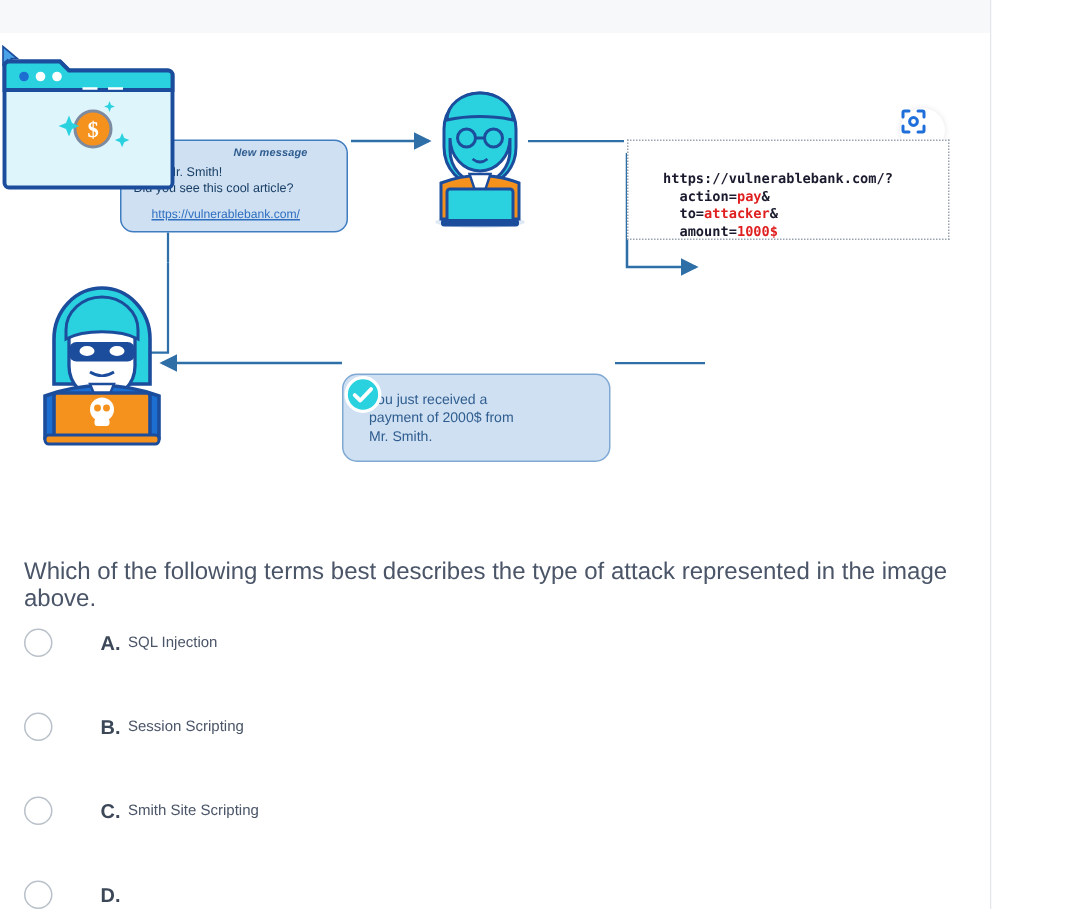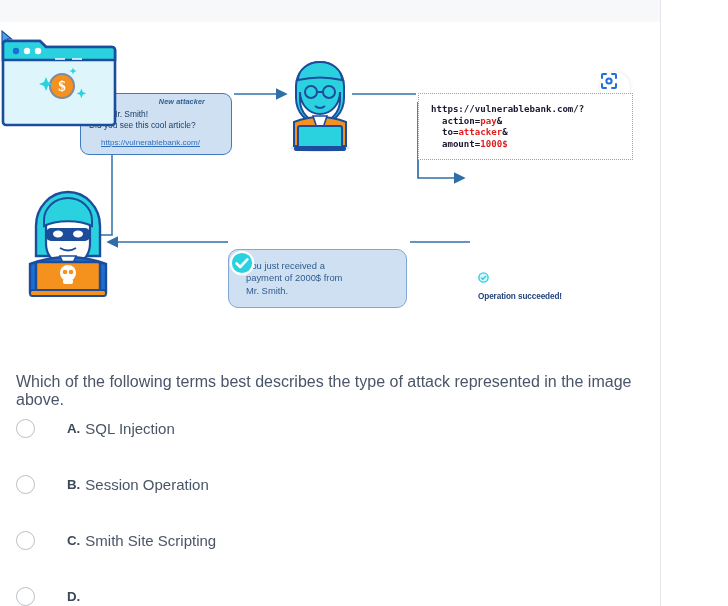--- a/index.html
+++ b/index.html
@@ -24,42 +24,42 @@
     background:#cfe0f2;border:1.6px solid #3f7cc0;border-radius:9px;box-sizing:border-box;padding:6px 8px 4px 8px;}
   .msg-newmsg{position:absolute;right:26px;top:3px;font-style:italic;font-size:7.3px;color:#2f5d8f;font-weight:bold;letter-spacing:.1px;}
   .msg-line{font-size:8.4px;color:#1a3f66;line-height:11px;margin-top:9px;}
   .msg-link{position:absolute;left:8px;top:44px;font-size:8.1px;color:#2f6fc0;text-decoration:underline;padding-left:12px;}
   .mail-ico{position:absolute;right:5px;top:2px;width:20px;height:16px;}
   .cursor-ico{position:absolute;left:198px;top:118px;width:14px;height:16px;}
 
   
   .code-block{position:absolute;left:418px;top:63px;width:215px;height:67px;
     border:1.6px dotted #9aa4b1;box-sizing:border-box;padding:6px 8px;background:#fff;}
-  .code-block pre{margin:4px;font-family:"DejaVu Sans Mono","Liberation Mono",monospace;
+  .code-block pre{margin:15px;font-family:"DejaVu Sans Mono","Liberation Mono",monospace;
     font-size:9.1px;line-height:11.6px;font-weight:bold;color:#1a1a2e;white-space:pre;}
   .code-block .v{color:#e02020;}
 
   
   .note-bubble{position:absolute;left:228px;top:219px;width:179px;height:59px;
     background:#cfe0f2;border:1.4px solid #7fa9d4;border-radius:10px;box-sizing:border-box;
     display:flex;align-items:center;padding:0 9px;}
   .note-text{font-size:9.4px;line-height:12.6px;color:#2f5d8f;margin-left:8px;}
 
   
   .browser{position:absolute;left:470px;top:168px;width:118px;height:98px;}
   .op-row{position:absolute;left:8px;bottom:9px;display:flex;align-items:center;gap:4px;}
   .op-text{font-size:8.2px;font-weight:bold;color:#22447c;letter-spacing:-.1px;}
 
   
   .question{position:absolute;left:16px;top:373px;width:630px;font-size:16px;color:#4a5568;line-height:18px;}
   .options{position:absolute;left:16px;top:414px;width:630px;}
   .opt{display:flex;align-items:center;height:28px;margin-bottom:28px;}
   .radio{width:19px;height:19px;border:1.6px solid #b9c0c9;border-radius:50%;box-sizing:border-box;flex:0 0 auto;background:#fff;}
   .opt-letter{font-size:13.3px;font-weight:bold;color:#3c4858;margin-left:32px;}
-  .opt-text{font-size:15px;color:#4a5568;margin-left:5px;}
+  .opt-text{font-size:10px;color:#4a5568;margin-left:5px;}
 </style>
 </head>
 <body>
 
 <div class="top-strip"></div>
 <div class="v-divider"></div>
 <div class="right-pane"></div>
 
 <div class="diagram">
 
@@ -114,21 +114,21 @@
       <g>
         <circle cx="68" cy="243" r="8" fill="#ffffff"></circle>
         <rect x="63" y="249" width="10" height="5" rx="2" fill="#ffffff"></rect>
         <circle cx="65" cy="242" r="2.3" fill="#f5921e"></circle>
         <circle cx="71" cy="242" r="2.3" fill="#f5921e"></circle>
       </g>
     </g>
   </svg>
 
   <div class="msg-bubble">
-    <div class="msg-newmsg">New attacker</div>
+    <div class="msg-newmsg">New message</div>
     <svg class="mail-ico" viewBox="0 0 22 18">
       <path d="M2,4 L20,4 L20,16 L2,16 z" fill="#2ad2e0" stroke="#1c4d9c" stroke-width="1.6"></path>
       <path d="M2,4 L11,11 L20,4" fill="none" stroke="#1c4d9c" stroke-width="1.6"></path>
       <path d="M14,2 q4,-2 6,1" fill="none" stroke="#1c4d9c" stroke-width="1.2"></path>
     </svg>
     <div class="msg-line">Hello Mr. Smith!</div>
     <div class="msg-line" style="margin-top:0">Did you see this cool article?</div>
     <div class="msg-link">https://vulnerablebank.com/</div>
   </div>
   <svg class="cursor-ico" viewBox="0 0 14 16">
@@ -157,27 +157,20 @@
     <circle cx="38" cy="21" r="3.2" fill="#ffffff"></circle>
     <path d="M55,29 h10 M72,29 h10" stroke="#ffffff" stroke-width="1.6"></path>
     <g>
       <circle cx="62" cy="56" r="12" fill="#f5921e" stroke="#7d8aa0" stroke-width="2"></circle>
       <text x="62" y="61" text-anchor="middle" font-family="Liberation Serif, serif" font-size="15" font-weight="bold" fill="#ffffff">$</text>
       <path d="M44,52 l2,-5 l2,5 l5,2 l-5,2 l-2,5 l-2,-5 l-5,-2 z" fill="#2ad2e0"></path>
       <path d="M80,62 l1.4,-3.4 l1.4,3.4 l3.4,1.4 l-3.4,1.4 l-1.4,3.4 l-1.4,-3.4 l-3.4,-1.4 z" fill="#2ad2e0"></path>
       <path d="M72,40 l1,-2.6 l1,2.6 l2.6,1 l-2.6,1 l-1,2.6 l-1,-2.6 l-2.6,-1 z" fill="#2ad2e0"></path>
     </g>
   </svg>
-  <div class="op-row" style="left:478px;top:242px;position:absolute;">
-    <svg width="11" height="11" viewBox="0 0 11 11">
-      <circle cx="5.5" cy="5.5" r="4.6" fill="#ddf5fb" stroke="#2ad2e0" stroke-width="1.4"></circle>
-      <path d="M3.2,5.6 L4.8,7.2 L8,3.9" fill="none" stroke="#2ad2e0" stroke-width="1.5"></path>
-    </svg>
-    <span class="op-text">Operation succeeded!</span>
-  </div>
 
   <div class="note-bubble">
     <svg width="26" height="26" viewBox="0 0 26 26" style="flex:0 0 auto">
       <circle cx="13" cy="13" r="11.2" fill="#2ad2e0" stroke="#ffffff" stroke-width="2.2"></circle>
       <path d="M7.5,13.4 L11.2,17 L18.4,9.4" fill="none" stroke="#ffffff" stroke-width="2.6" stroke-linecap="round" stroke-linejoin="round"></path>
     </svg>
     <div class="note-text">
       <div>You just received a</div>
       <div>payment of 2000$ from</div>
       <div>Mr. Smith.</div>
@@ -189,21 +182,21 @@
 
 <div class="options">
   <div class="opt">
     <span class="radio"></span>
     <span class="opt-letter">A.</span>
     <span class="opt-text">SQL Injection</span>
   </div>
   <div class="opt">
     <span class="radio"></span>
     <span class="opt-letter">B.</span>
-    <span class="opt-text">Session Operation</span>
+    <span class="opt-text">Session Scripting</span>
   </div>
   <div class="opt">
     <span class="radio"></span>
     <span class="opt-letter">C.</span>
     <span class="opt-text">Smith Site Scripting</span>
   </div>
   <div class="opt">
     <span class="radio"></span>
     <span class="opt-letter">D.</span>
   </div>

